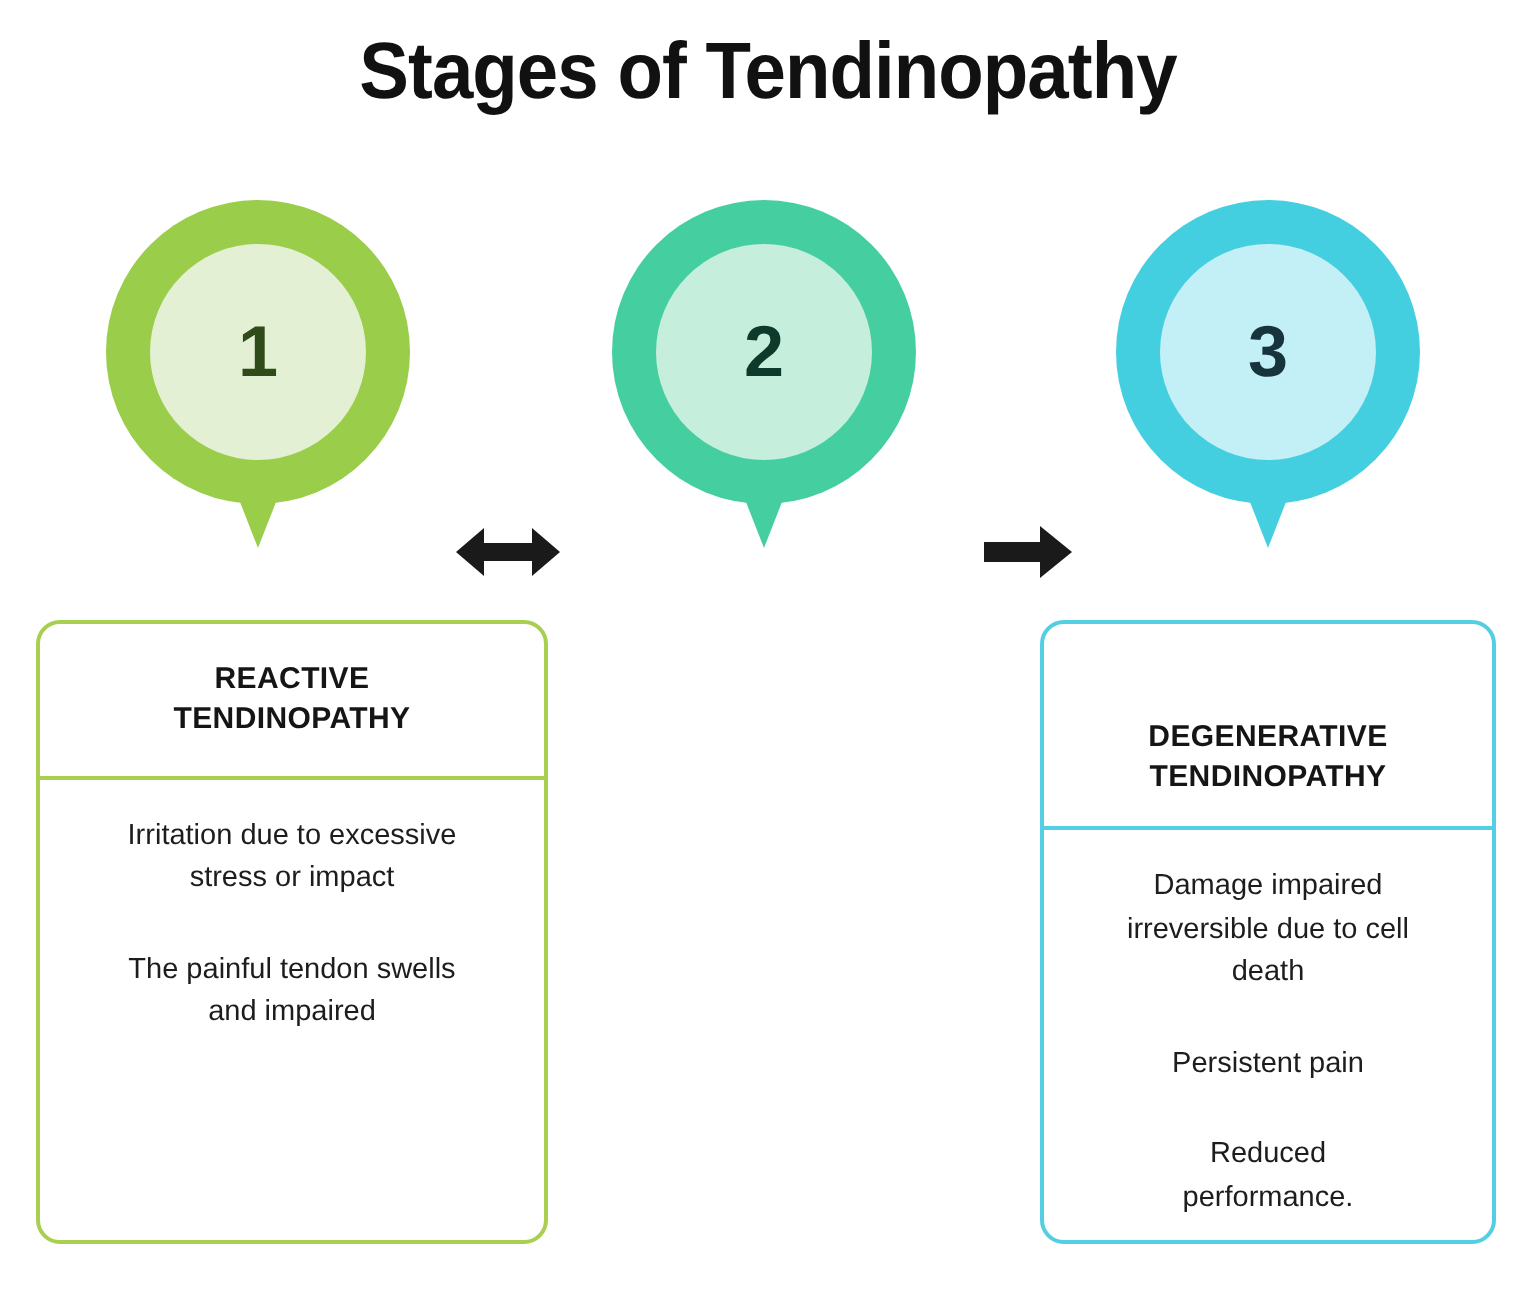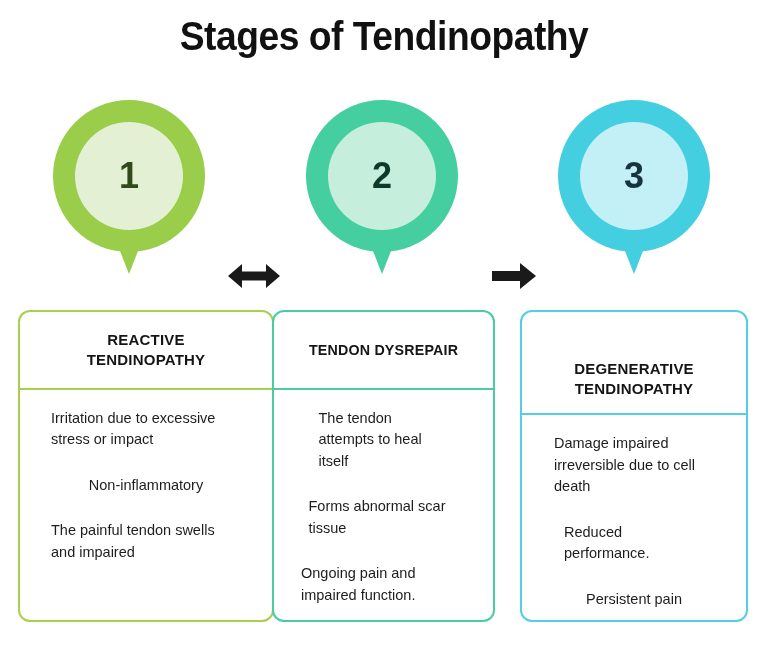--- a/index.html
+++ b/index.html
@@ -146,21 +146,21 @@
     padding: 18px 12px 10px 12px;
     display: flex;
     flex-direction: column;
     align-items: center;
     box-sizing: border-box;
   }
   .card-para {
     font-family: "Liberation Sans", sans-serif;
     font-size: 14.5px;
     color: #1d1d1d;
-    text-align: left;
+    text-align: center;
     line-height: 1.48;
     margin: 0 0 24px 0;
     max-width: 190px;
   }
   .card-para:last-child { margin-bottom: 0; }
 </style>
 </head>
 <body>
 
 <div class="title">Stages of Tendinopathy</div>
@@ -209,43 +209,32 @@
 
   <div class="card card-1" style="border-color:#A8CF50;">
     <div class="card-head" style="border-bottom-color:#A8CF50;">
       <div class="card-head-text">
         <span>REACTIVE</span><br>
         <span>TENDINOPATHY</span>
       </div>
     </div>
     <div class="card-body">
       <p class="card-para">Irritation due to excessive stress or impact</p>
-      <p class="card-para">Non-inflammatory</p>
       <p class="card-para">The painful tendon swells and impaired</p>
     </div>
   </div>
 
-  <div class="card card-2" style="border-color:#4ACBA3;">
-    <div class="card-head" style="border-bottom-color:#4ACBA3;">
-      <div class="card-head-text narrow">TENDON DYSREPAIR</div>
-    </div>
-    <div class="card-body">
-      <p class="card-para" style="max-width:130px;">The tendon attempts to heal itself</p>
-      <p class="card-para" style="max-width:150px;">Forms abnormal scar tissue</p>
-      <p class="card-para" style="max-width:165px;">Ongoing pain and impaired function.</p>
-    </div>
-  </div>
 
   <div class="card card-3" style="border-color:#53CEE2;">
     <div class="card-head" style="border-bottom-color:#53CEE2;margin-top:33px;">
       <div class="card-head-text">
         <span>DEGENERATIVE</span><br>
         <span>TENDINOPATHY</span>
       </div>
     </div>
     <div class="card-body">
       <p class="card-para" style="max-width:160px;">Damage impaired irreversible due to cell death</p>
+      <p class="card-para">Persistent pain</p>
       <p class="card-para" style="max-width:140px;">Reduced performance.</p>
-      <p class="card-para">Persistent pain</p>
     </div>
   </div>
 
 </div>
 
 </body></html>

